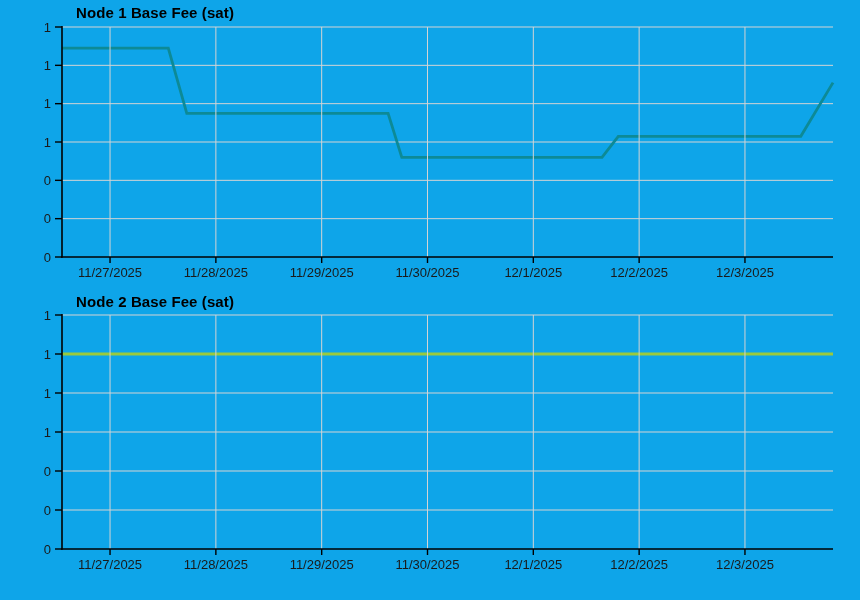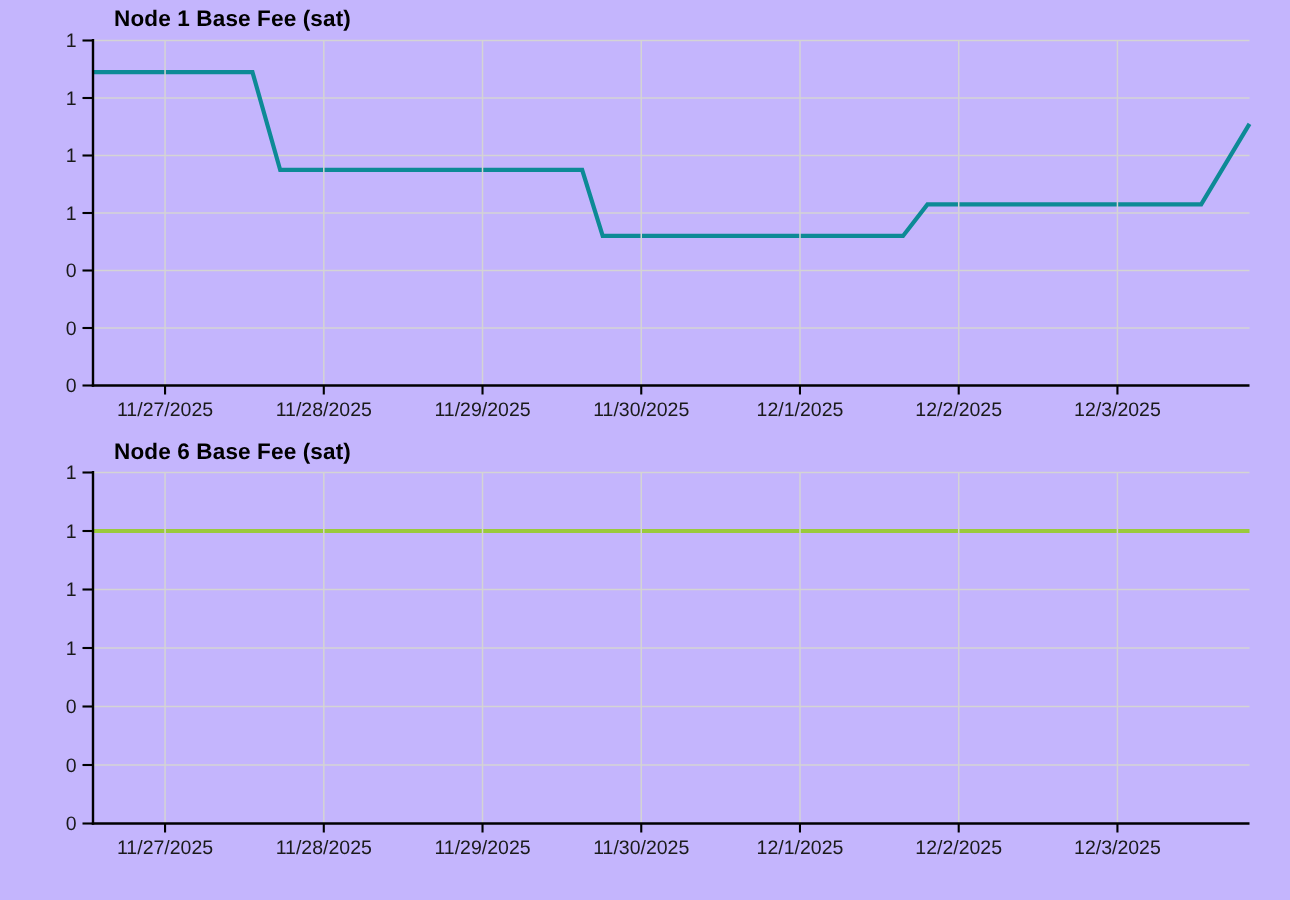--- a/index.html
+++ b/index.html
@@ -4,21 +4,21 @@
 <style>
   html, body {
     margin: 0;
     padding: 0;
     background: #ffffff;
   }
   .page {
     position: relative;
     width: 860px;
     height: 600px;
-    background: #c4b5fd;
+    background: #0ea5e9;
     font-family: "Liberation Sans", sans-serif;
     overflow: hidden;
     text-align: right;
   }
   .chart-title {
     position: absolute;
     font-size: 15px;
     font-weight: 700;
     color: #000000;
     white-space: nowrap;
@@ -33,21 +33,21 @@
   }
   svg text {
     font-family: "Liberation Sans", sans-serif;
   }
 </style>
 </head>
 <body>
 
 <div class="page">
   <div class="chart-title t0">Node 1 Base Fee (sat)</div>
-  <div class="chart-title t1">Node 6 Base Fee (sat)</div>
+  <div class="chart-title t1">Node 2 Base Fee (sat)</div>
   <svg id="chart-svg" class="chart-canvas" width="860" height="600" viewBox="0 0 860 600">
       <g>
         <line x1="62" y1="27" x2="833" y2="27" stroke="#d4d4d4" stroke-width="1"></line>
         <line x1="62" y1="65.33333333333331" x2="833" y2="65.33333333333331" stroke="#d4d4d4" stroke-width="1"></line>
         <line x1="62" y1="103.66666666666666" x2="833" y2="103.66666666666666" stroke="#d4d4d4" stroke-width="1"></line>
         <line x1="62" y1="142" x2="833" y2="142" stroke="#d4d4d4" stroke-width="1"></line>
         <line x1="62" y1="180.33333333333331" x2="833" y2="180.33333333333331" stroke="#d4d4d4" stroke-width="1"></line>
         <line x1="62" y1="218.66666666666666" x2="833" y2="218.66666666666666" stroke="#d4d4d4" stroke-width="1"></line>
         <polyline points="62.0,48.1 168.3,48.1 186.8,113.3 388.1,113.3 401.8,157.3 602.0,157.3 618.3,136.3 800.8,136.3 833.0,82.6" fill="none" stroke="#0d8a96" stroke-width="2.8" stroke-linejoin="miter" stroke-linecap="butt"></polyline>
         <line x1="110.04199835300577" y1="27" x2="110.04199835300577" y2="257" stroke="#d4d4d4" stroke-width="1"></line>

